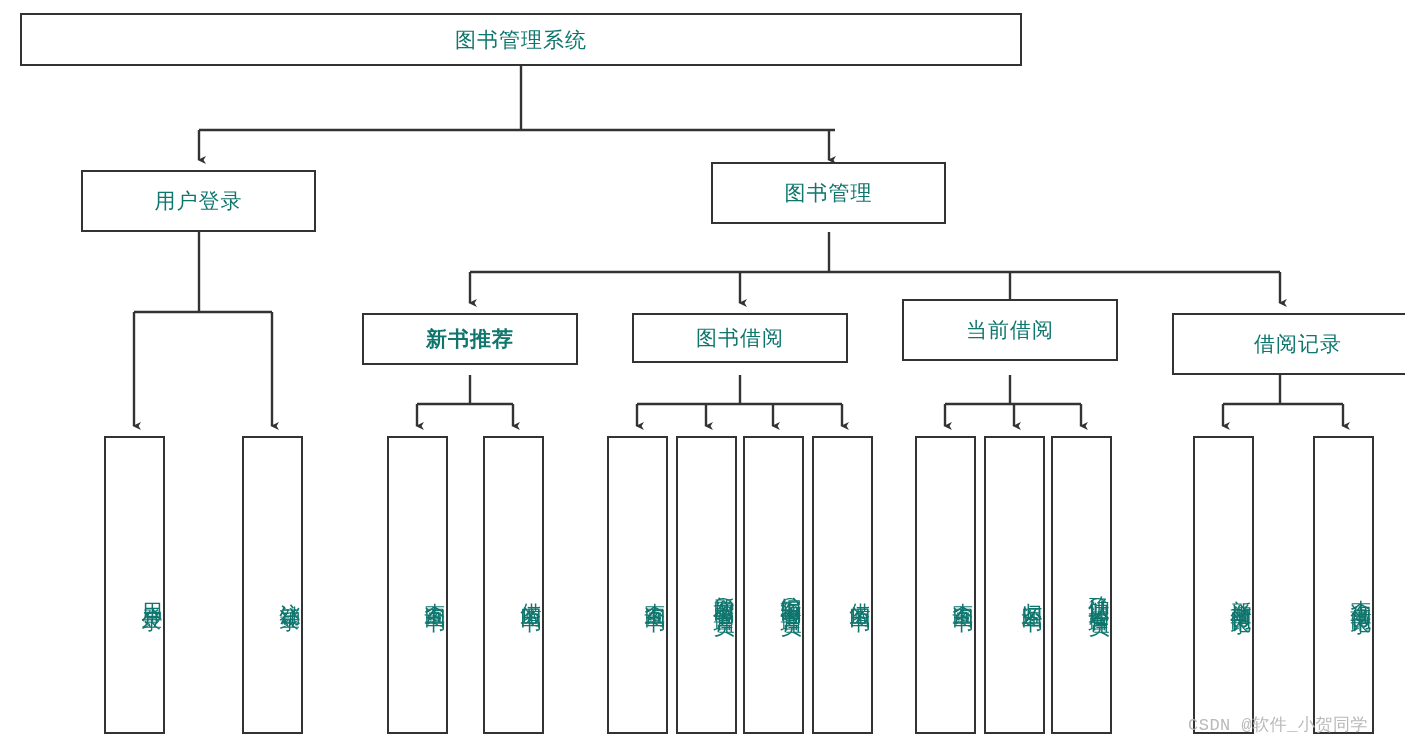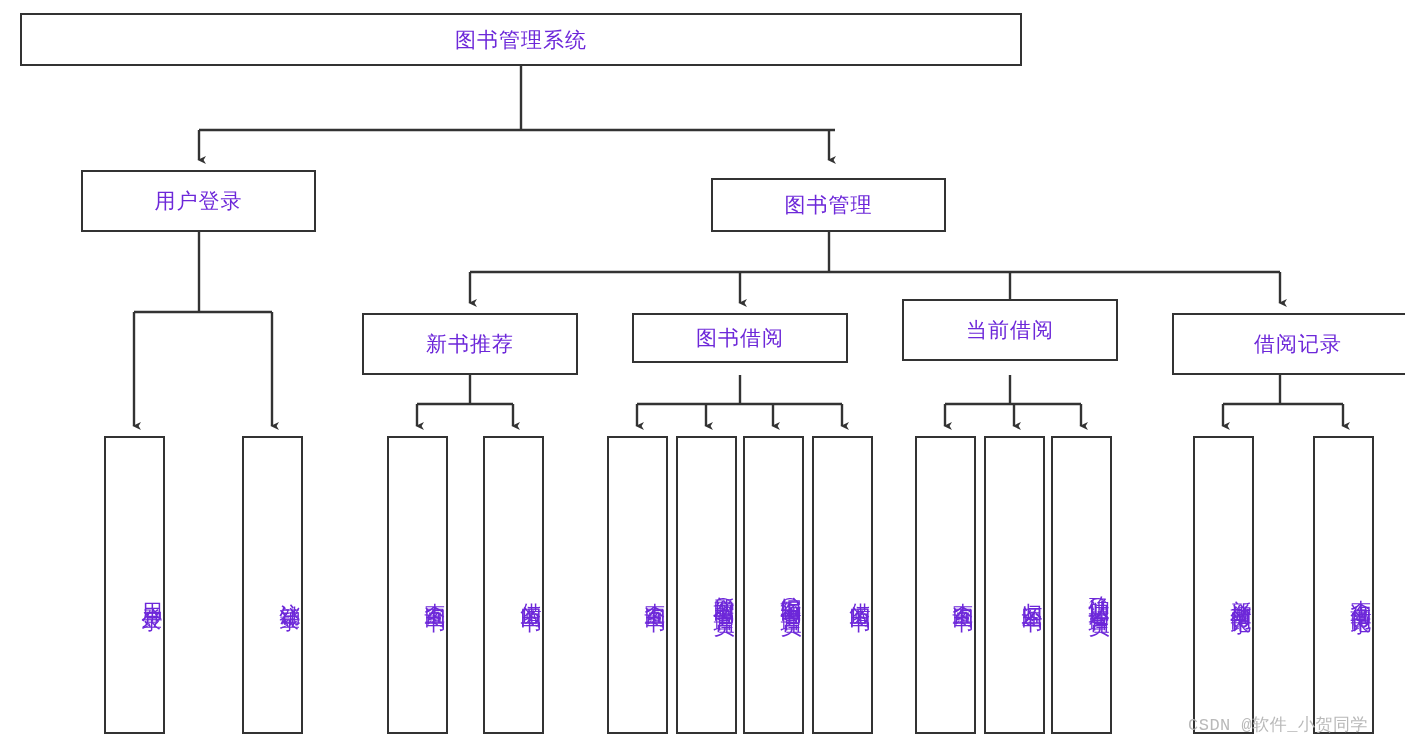--- a/index.html
+++ b/index.html
@@ -18,21 +18,21 @@
     overflow: hidden;
   }
   .node {
     position: absolute;
     box-sizing: border-box;
     background: #ffffff;
     border: 2px solid #333333;
     display: flex;
     align-items: center;
     justify-content: center;
-    color: #6d28d9;
+    color: #0f766e;
   }
   .node.h {
     font-size: 21px;
     letter-spacing: 1px;
   }
   .node.v {
     writing-mode: vertical-rl;
     text-orientation: upright;
     font-size: 21px;
     letter-spacing: 3px;
@@ -119,25 +119,25 @@
     </g>
   </svg>
 
   <div class="node h" style="left:20px; top:13px; width:1002px; height:53px;">
     <span class="label">图书管理系统</span>
   </div>
 
   <div class="node h" style="left:81px; top:170px; width:235px; height:62px;">
     <span class="label">用户登录</span>
   </div>
-  <div class="node h" style="left:711px; top:178px; width:235px; height:54px;">
+  <div class="node h" style="left:711px; top:162px; width:235px; height:62px;">
     <span class="label">图书管理</span>
   </div>
 
-  <div class="node h" style="left:362px; top:313px; width:216px; height:62px;">
+  <div class="node h" style="left:362px; top:313px; width:216px; height:52px;font-weight:bold;">
     <span class="label">新书推荐</span>
   </div>
   <div class="node h" style="left:632px; top:313px; width:216px; height:50px;">
     <span class="label">图书借阅</span>
   </div>
   <div class="node h" style="left:902px; top:299px; width:216px; height:62px;">
     <span class="label">当前借阅</span>
   </div>
   <div class="node h" style="left:1172px; top:313px; width:252px; height:62px;">
     <span class="label">借阅记录</span>

